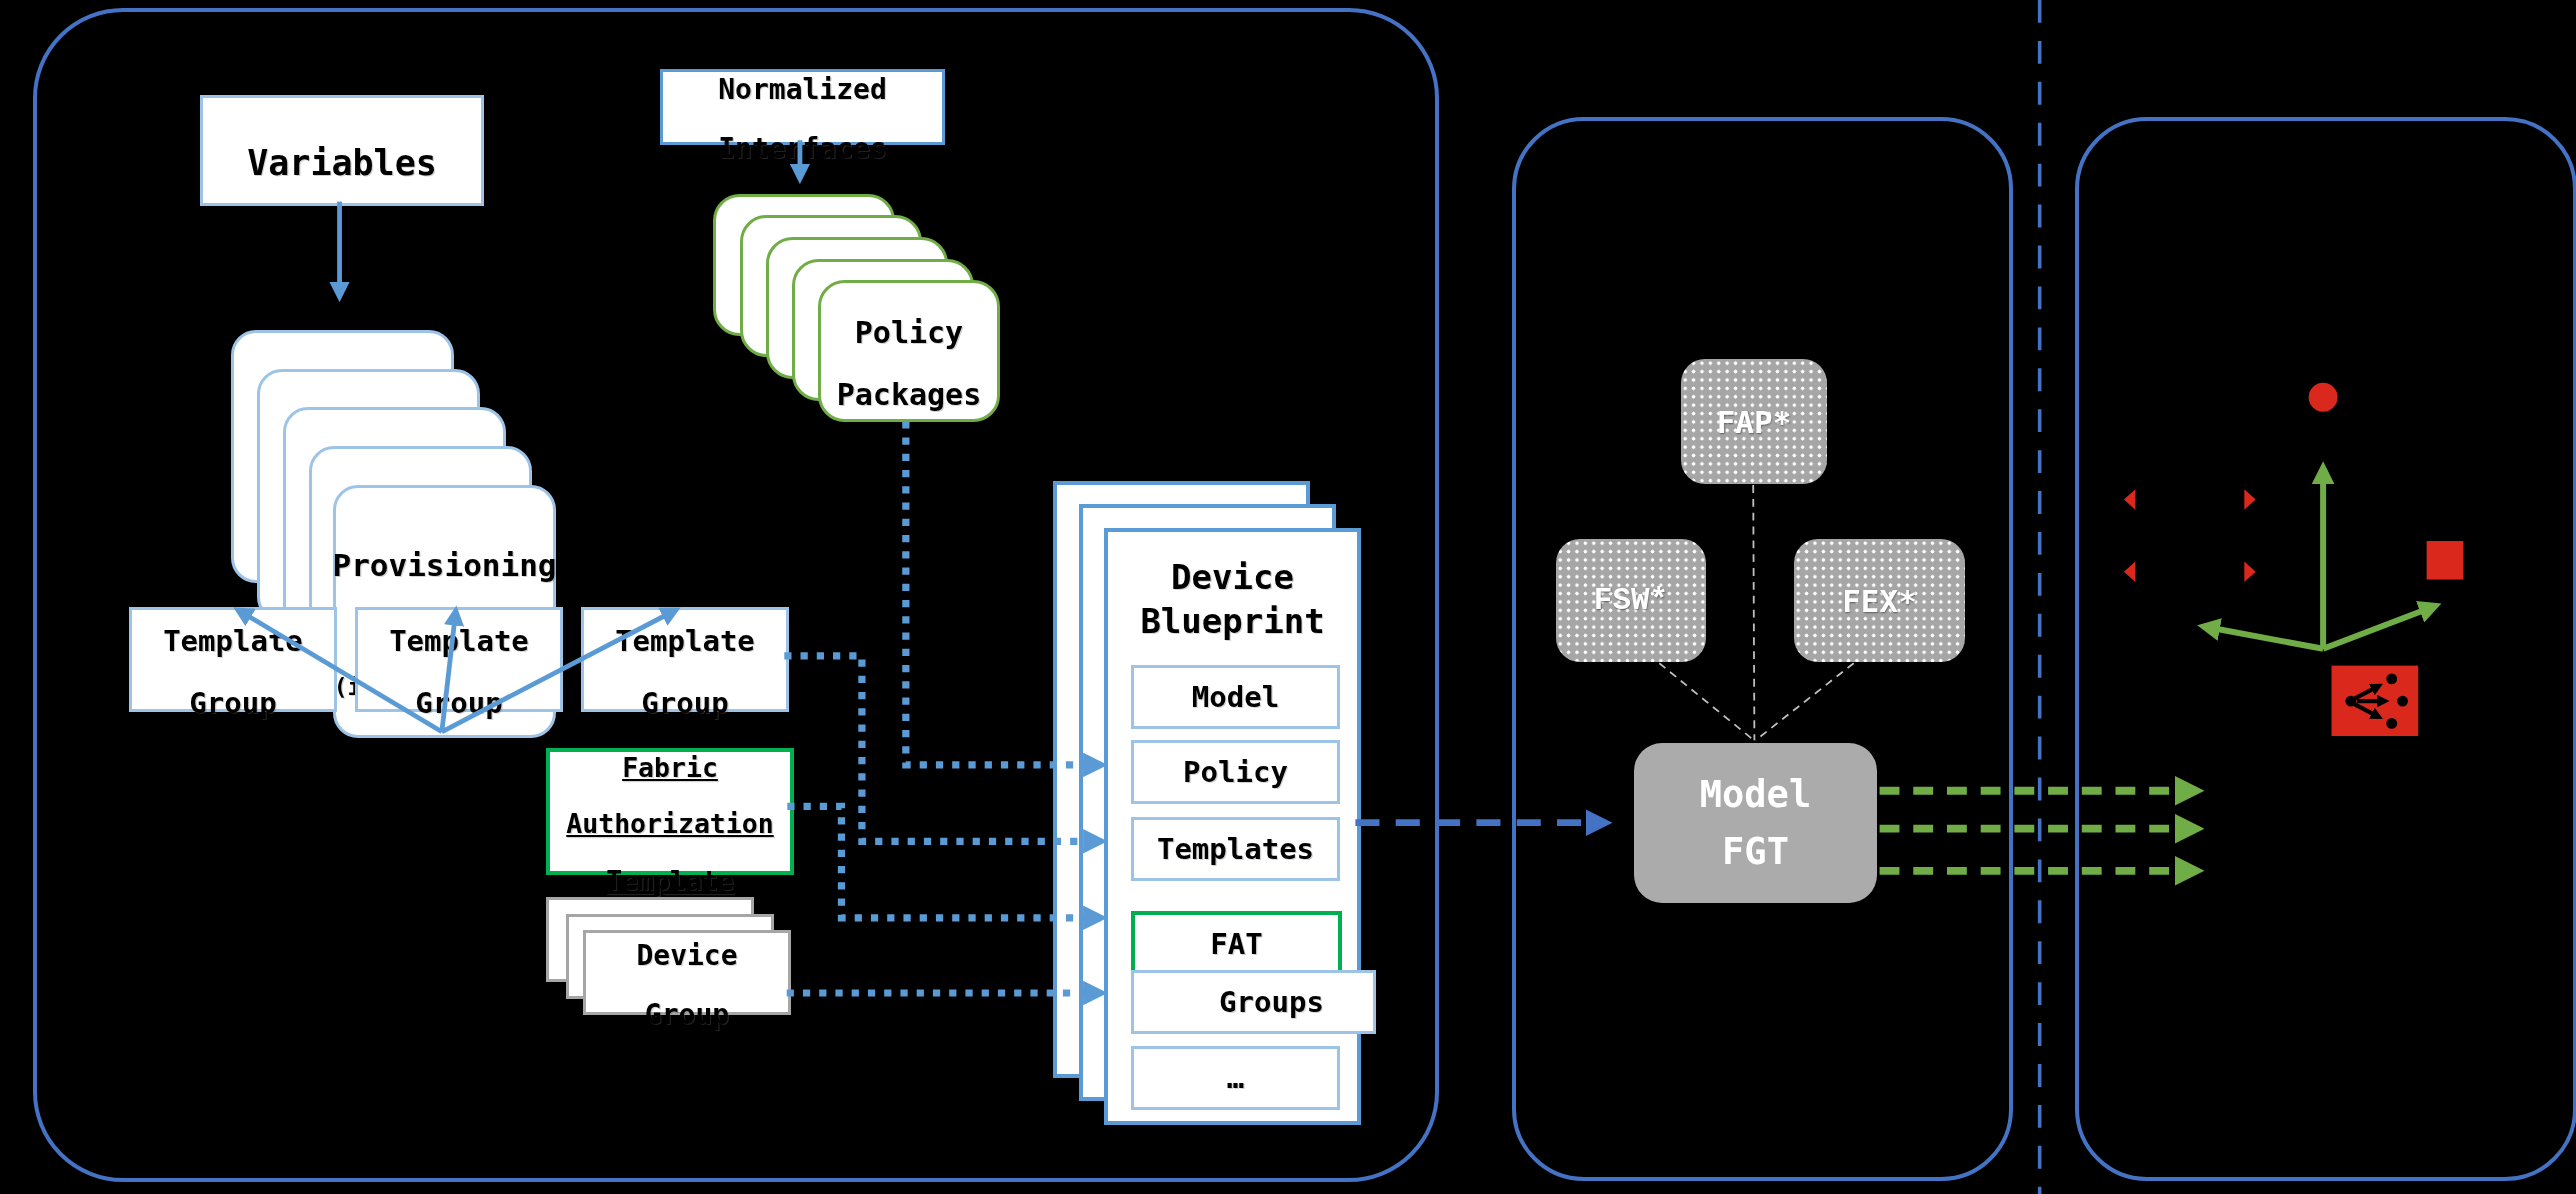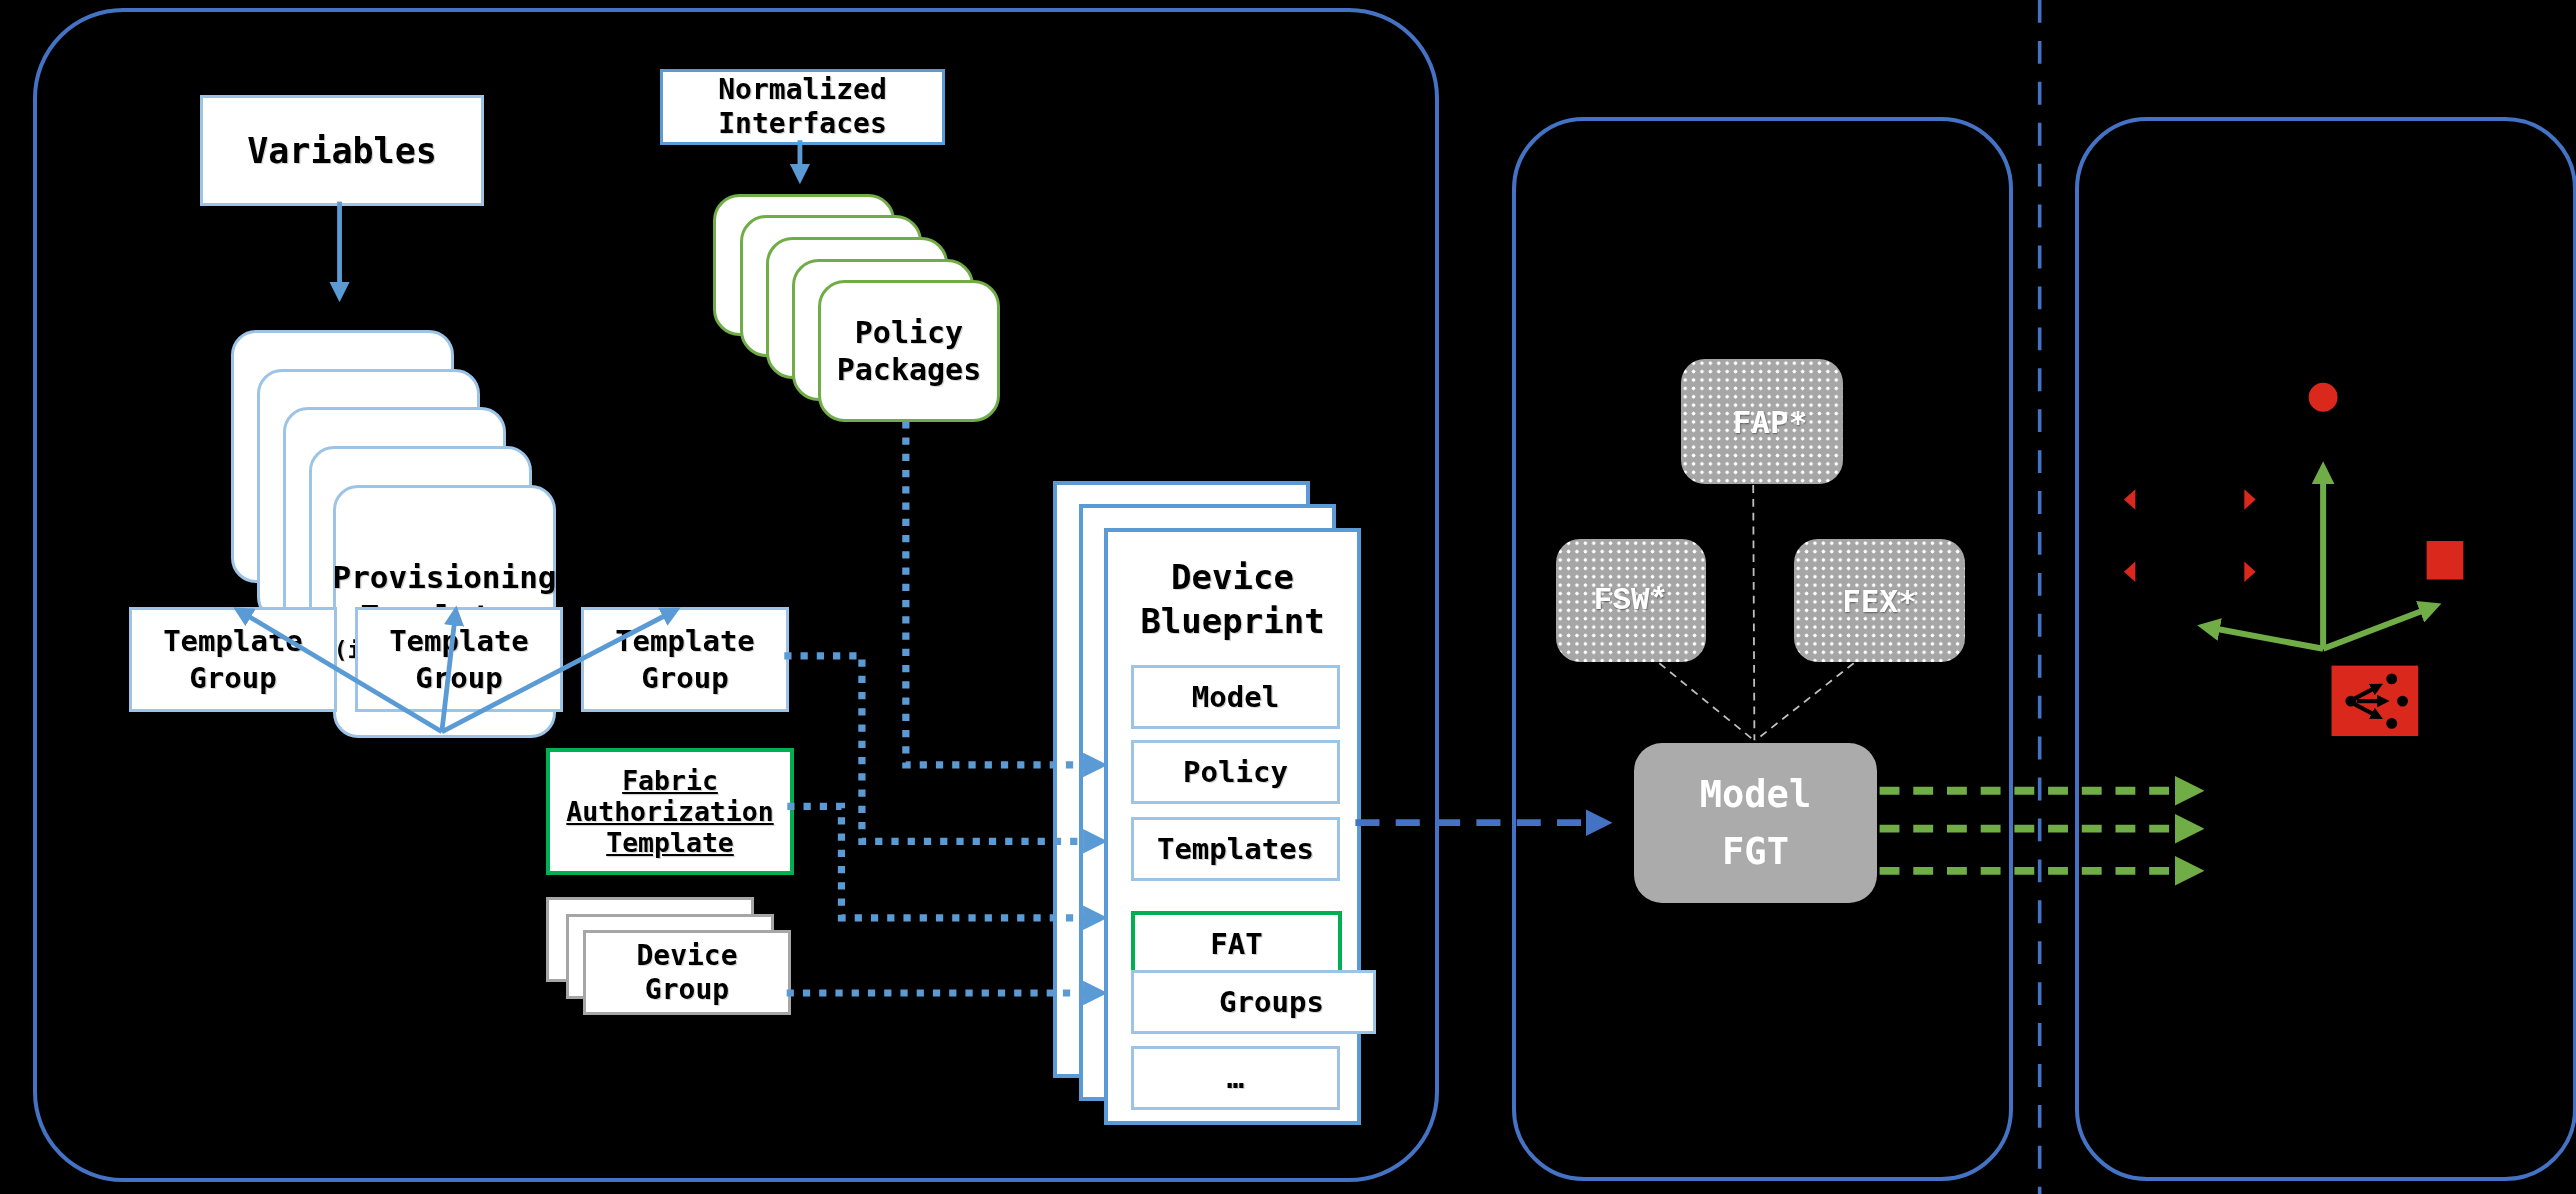--- a/index.html
+++ b/index.html
@@ -3,21 +3,21 @@
 <meta charset="utf-8">
 <style>
   html,body{margin:0;padding:0;background:#000;}
   #stage{
     position:relative;width:2576px;height:1194px;background:#000;overflow:hidden;
     font-family:"DejaVu Sans Mono", monospace;
   }
   .panel{position:absolute;border:4.8px solid #4472C4;border-radius:90px;background:transparent;}
   .panel.small{border-radius:72px;}
   .box{position:absolute;background:#fff;display:flex;flex-direction:column;align-items:center;justify-content:center;color:#000;text-align:center;}
-  .box span{display:block;white-space:nowrap;text-shadow:1.2px 1.2px 0 rgba(110,110,110,.30);}
+  .box span{display:block;white-space:nowrap;text-shadow:1.2px 1.2px 0 rgba(110,110,110,.30);margin-top:25px;}
   .lb{border:3.6px solid #9DC3E6;}
   .card{position:absolute;background:#fff;border:3px solid #9DC3E6;border-radius:25px;}
   .gcard{position:absolute;background:#fff;border:3.6px solid #70AD47;border-radius:26.5px;}
   .graycard{position:absolute;background:#fff;border:3px solid #A6A6A6;}
   .patternbox{position:absolute;border-radius:24px;background-color:#A6A6A6;
     background-image:radial-gradient(#ffffff 29%, rgba(255,255,255,0) 34%);
     background-size:8.4px 8.4px;
     display:flex;align-items:center;justify-content:center;
     color:#fff;font-weight:700;font-size:31px;text-shadow:0.6px 1.2px 1.8px rgba(0,0,0,.45);}
   .blue-row{position:absolute;left:23px;width:203px;height:58px;background:#fff;border:3.6px solid #9DC3E6;
@@ -108,21 +108,21 @@
       <span>FAT</span>
     </div>
     <div class="blue-row" style="top:438px;padding-left:36px;">
       <span>Groups</span>
     </div>
     <div class="blue-row" style="top:514px;">
       <span>…</span>
     </div>
   </div>
 
-  <div class="patternbox" style="left:1681px;top:359px;width:146px;height:125px;padding-left:16px;">
+  <div class="patternbox" style="left:1681px;top:359px;width:146px;height:125px;">
     <span>FAP*</span>
   </div>
   <div class="patternbox" style="left:1556px;top:539px;width:150px;height:123px;font-family:Liberation Mono, monospace;">
     <span>FSW*</span>
   </div>
   <div class="patternbox" style="left:1794px;top:539px;width:171px;height:123px;">
     <span>FEX*</span>
   </div>
 
   <div style="position:absolute;left:1634px;top:743px;width:243px;height:160px;background:#ABABAB;border-radius:28px;

